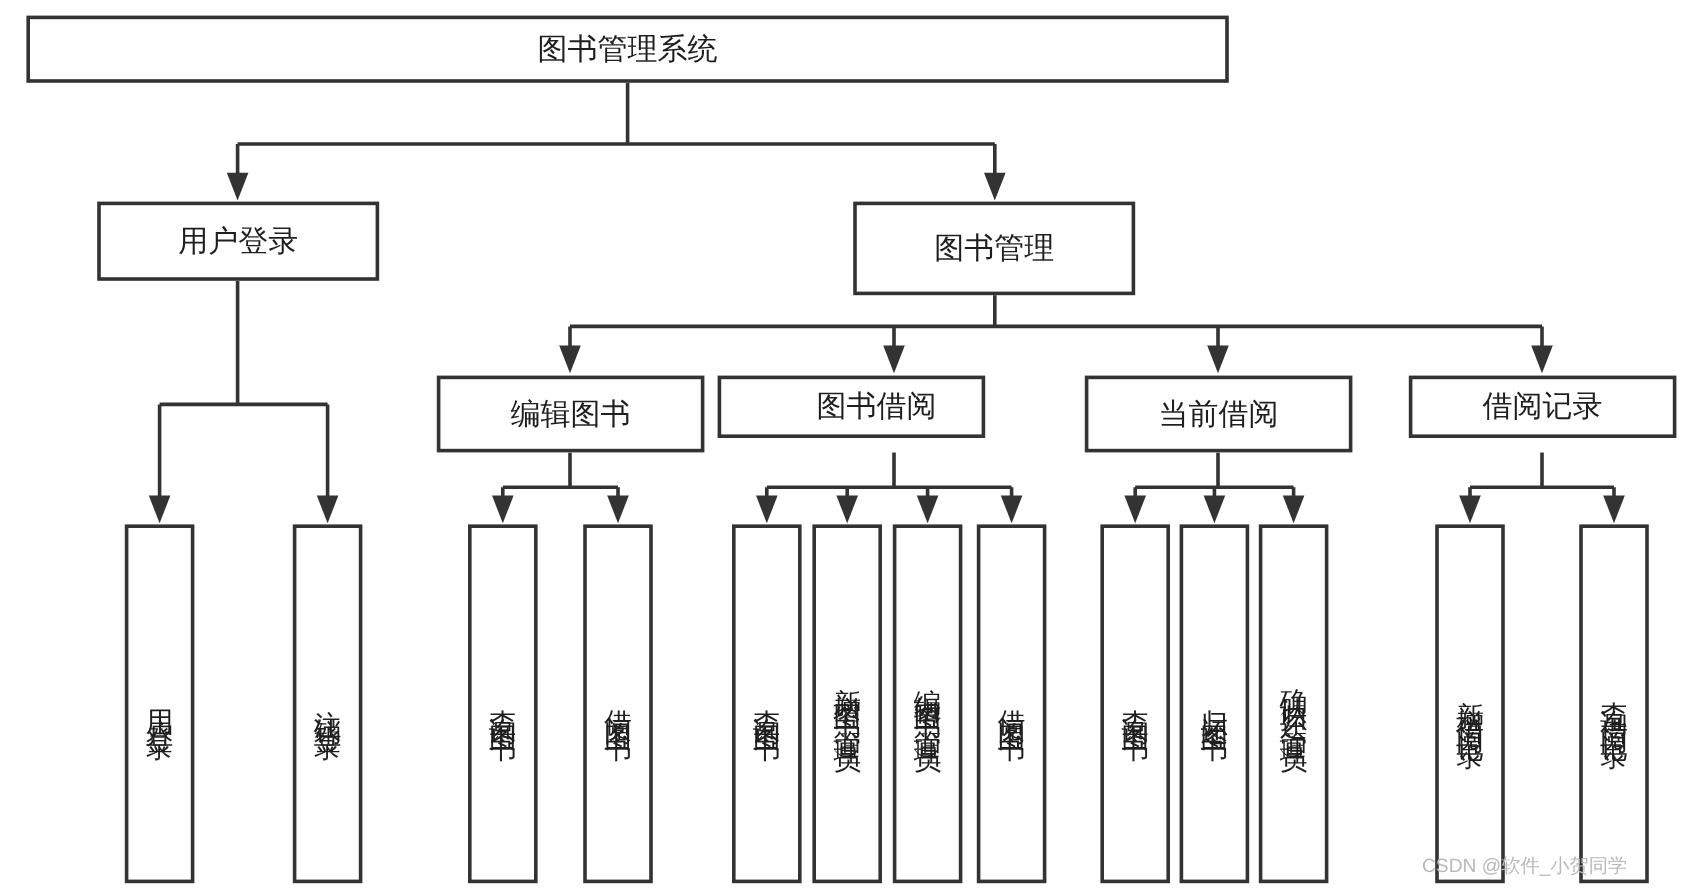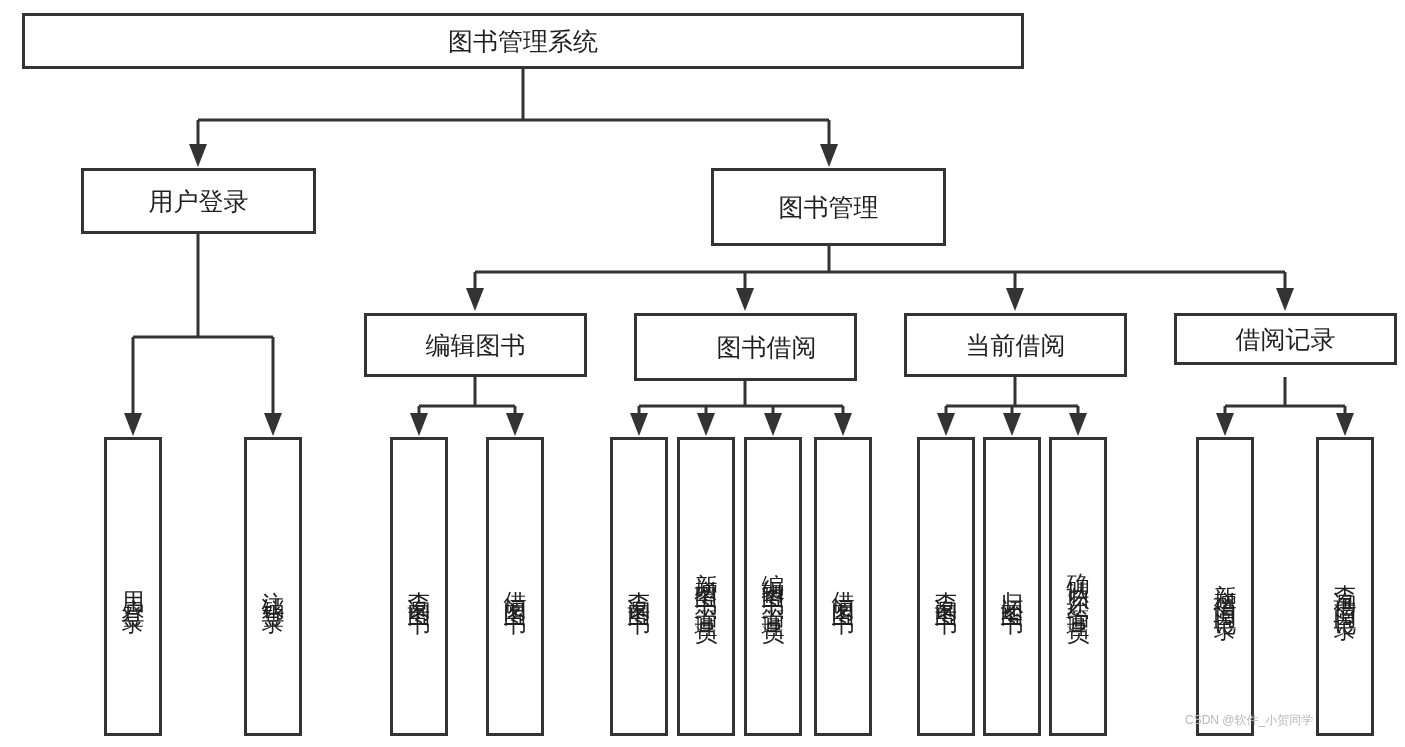--- a/index.html
+++ b/index.html
@@ -49,21 +49,21 @@
     font-size: 23px;
     letter-spacing: 7px;
     line-height: 1;
     color: #1f1f1f;
     white-space: nowrap;
   }
   .watermark {
     position: absolute;
     left: 1185px;
     top: 713px;
-    font-size: 12px;
+    font-size: 16px;
     line-height: 1.2;
     color: #b9b9b9;
     white-space: nowrap;
   }
 </style>
 </head>
 <body>
 
 <div class="canvas">
 
@@ -108,21 +108,21 @@
   <div class="node" style="left:81px; top:168px; width:235px; height:66px;">
     <span class="hlabel">用户登录</span>
   </div>
   <div class="node" style="left:711px; top:168px; width:235px; height:78px;">
     <span class="hlabel">图书管理</span>
   </div>
 
   <div class="node" style="left:364px; top:313px; width:223px; height:64px;">
     <span class="hlabel">编辑图书</span>
   </div>
-  <div class="node" style="left:634px; top:313px; width:223px; height:68px;padding-left:42px;">
+  <div class="node" style="left:598px; top:313px; width:223px; height:52px;padding-left:42px;">
     <span class="hlabel">图书借阅</span>
   </div>
   <div class="node" style="left:904px; top:313px; width:223px; height:64px;">
     <span class="hlabel">当前借阅</span>
   </div>
   <div class="node" style="left:1174px; top:313px; width:223px; height:52px;">
     <span class="hlabel">借阅记录</span>
   </div>
 
   <div class="node leaf" style="left:104px;">

